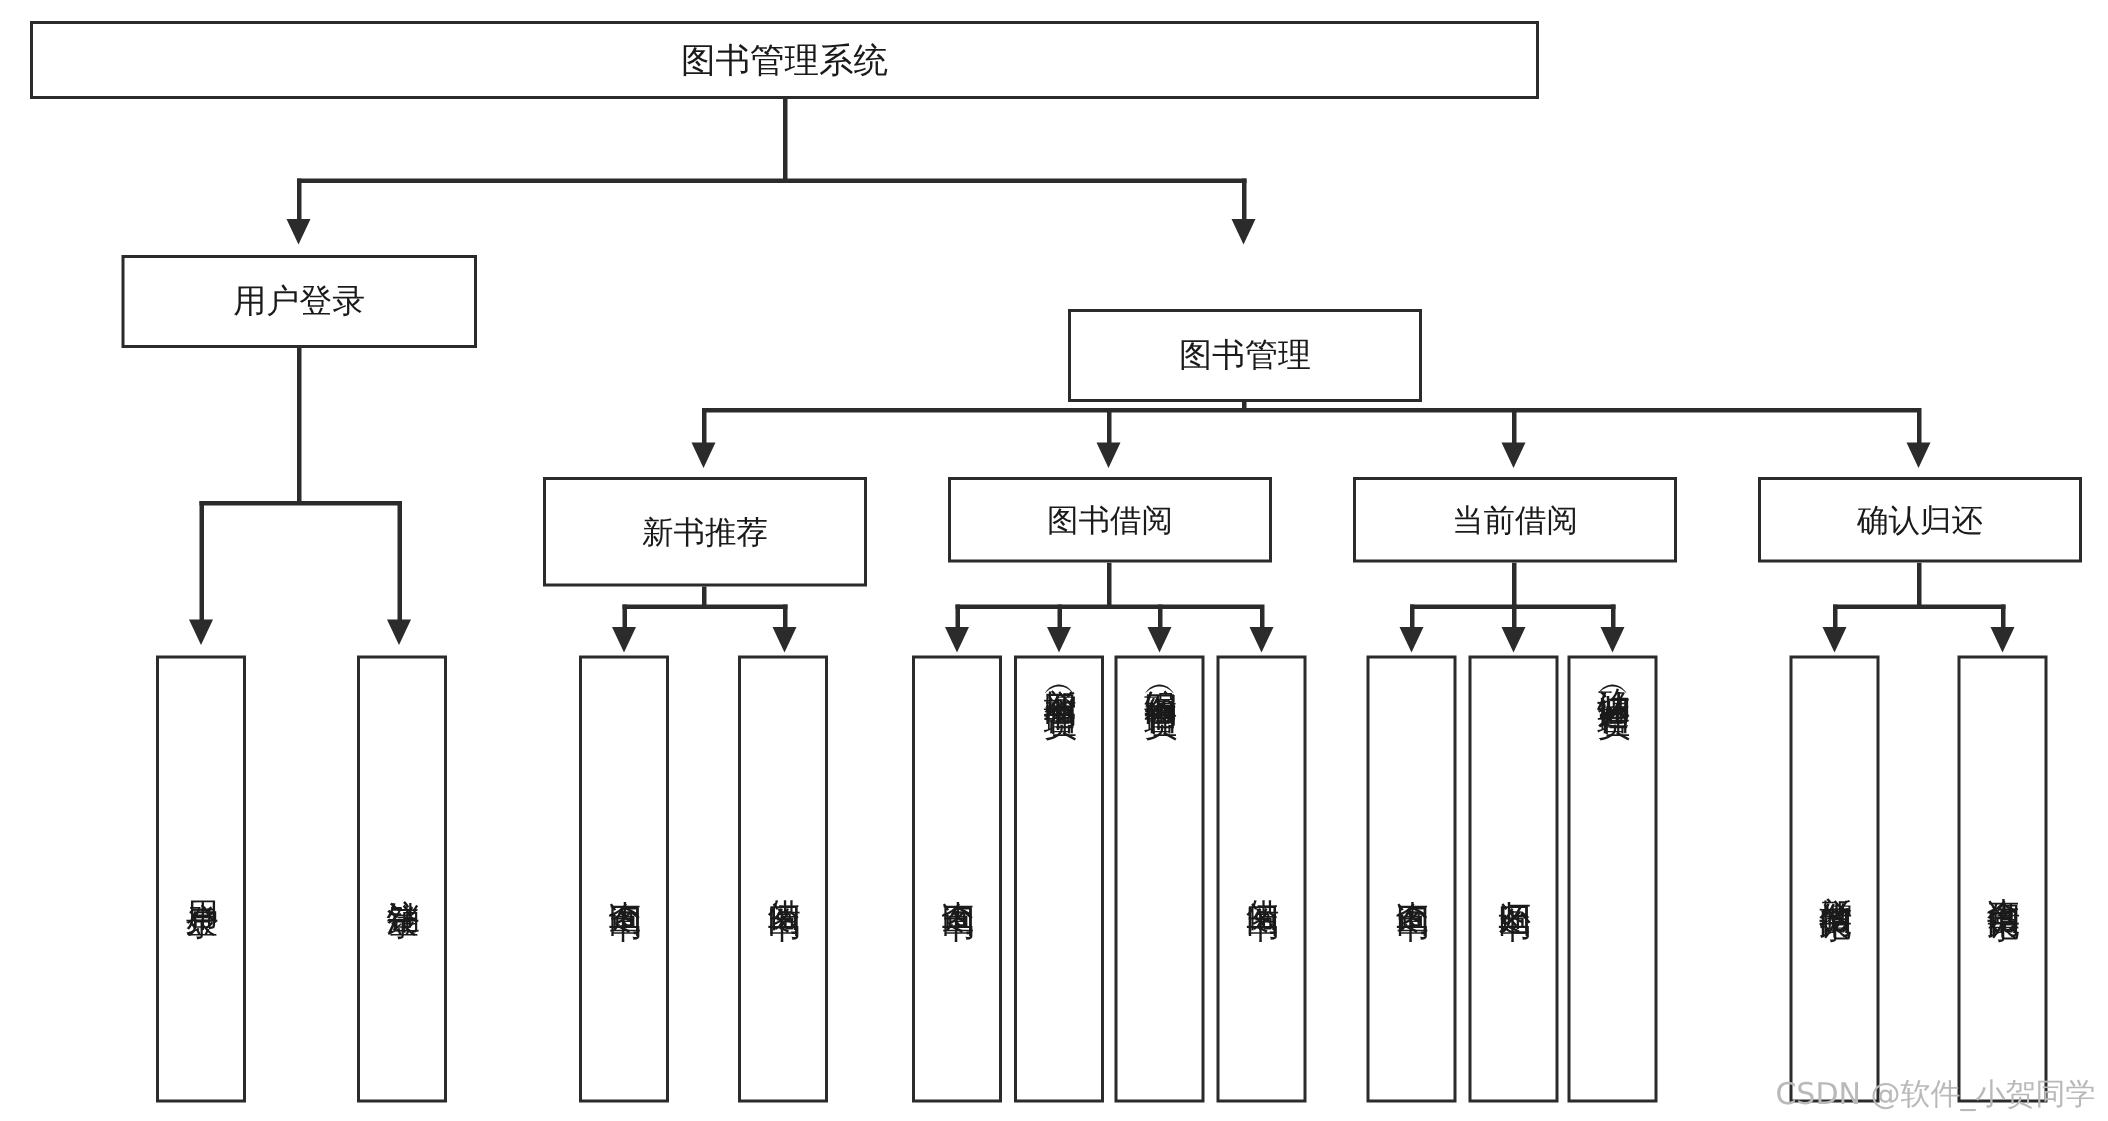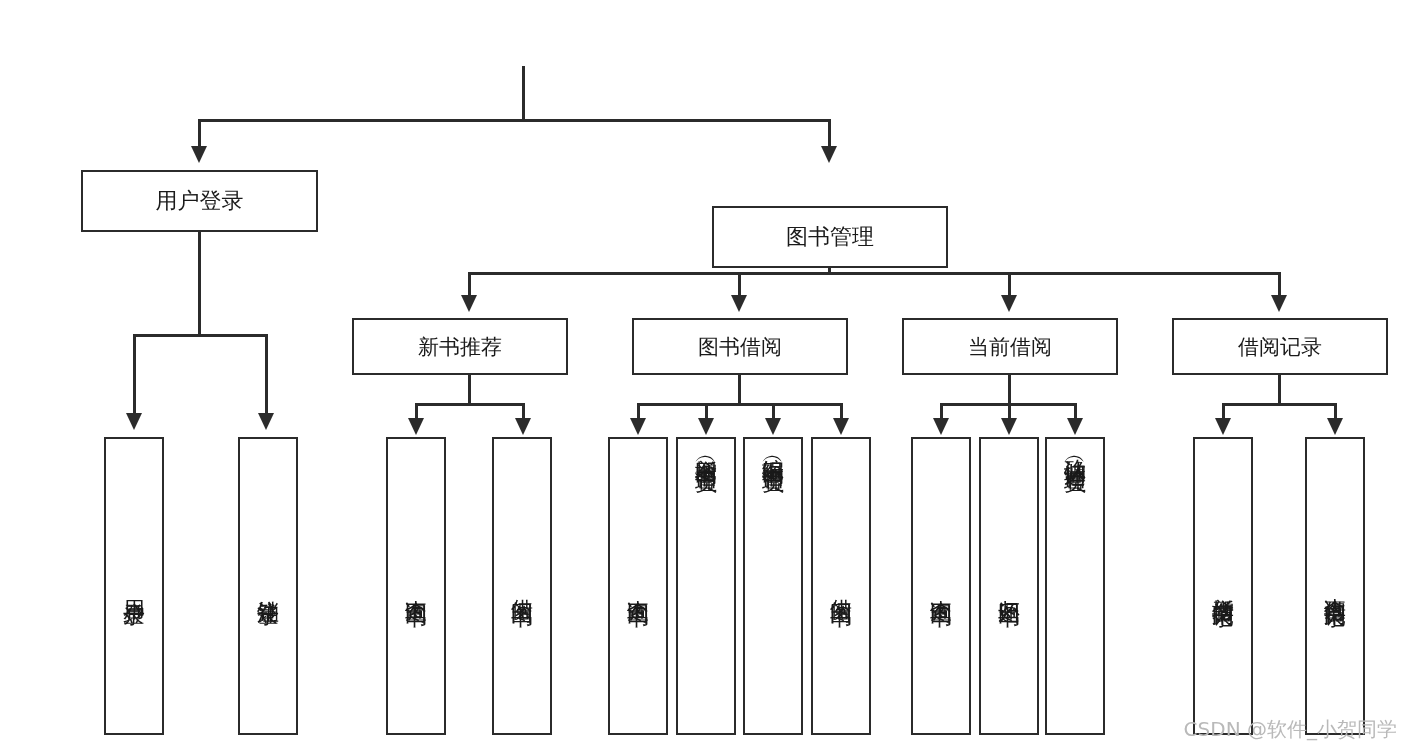--- a/index.html
+++ b/index.html
@@ -83,20 +83,23 @@
     z-index:5;
     white-space:nowrap;
     font-family:"DejaVu Sans","Liberation Sans",sans-serif;
   }
 </style>
 </head>
 <body>
 
 <div id="canvas">
 
+  <div class="node root" style="left:20px;top:14px;width:1006px;height:52px;">
+    <span>图书管理系统</span>
+  </div>
 
   <div class="vline" style="left:522px;top:66px;width:3px;height:54px;"></div>
   <div class="hline" style="left:198px;top:119px;width:633px;height:3px;"></div>
   <div class="vline" style="left:198px;top:119px;width:3px;height:28px;"></div>
   <div class="arrow" style="left:191px;top:146px;"></div>
   <div class="vline" style="left:828px;top:119px;width:3px;height:28px;"></div>
   <div class="arrow" style="left:821px;top:146px;"></div>
 
   <div class="node lvl1" style="left:81px;top:170px;width:237px;height:62px;">
     <span>用户登录</span>
@@ -120,31 +123,31 @@
 
   <div class="vline" style="left:738px;top:272px;width:3px;height:24px;"></div>
   <div class="arrow" style="left:731px;top:295px;"></div>
 
   <div class="vline" style="left:1008px;top:272px;width:3px;height:24px;"></div>
   <div class="arrow" style="left:1001px;top:295px;"></div>
 
   <div class="vline" style="left:1278px;top:272px;width:3px;height:24px;"></div>
   <div class="arrow" style="left:1271px;top:295px;"></div>
 
-  <div class="node lvl2" style="left:352px;top:318px;width:216px;height:57px;">
+  <div class="node lvl2" style="left:362px;top:318px;width:216px;height:73px;">
     <span>新书推荐</span>
   </div>
   <div class="node lvl2" style="left:902px;top:318px;width:216px;height:57px;">
     <span>当前借阅</span>
   </div>
   <div class="node lvl2" style="left:632px;top:318px;width:216px;height:57px;">
     <span>图书借阅</span>
   </div>
   <div class="node lvl2" style="left:1172px;top:318px;width:216px;height:57px;">
-    <span>借阅记录</span>
+    <span>确认归还</span>
   </div>
 
   <div class="vline" style="left:468px;top:375px;width:3px;height:30px;"></div>
   <div class="hline" style="left:415px;top:403px;width:110px;height:3px;"></div>
   <div class="vline" style="left:415px;top:403px;width:3px;height:16px;"></div>
   <div class="arrow" style="left:408px;top:418px;"></div>
   <div class="vline" style="left:522px;top:403px;width:3px;height:16px;"></div>
   <div class="arrow" style="left:515px;top:418px;"></div>
 
   <div class="vline" style="left:738px;top:375px;width:3px;height:30px;"></div>

